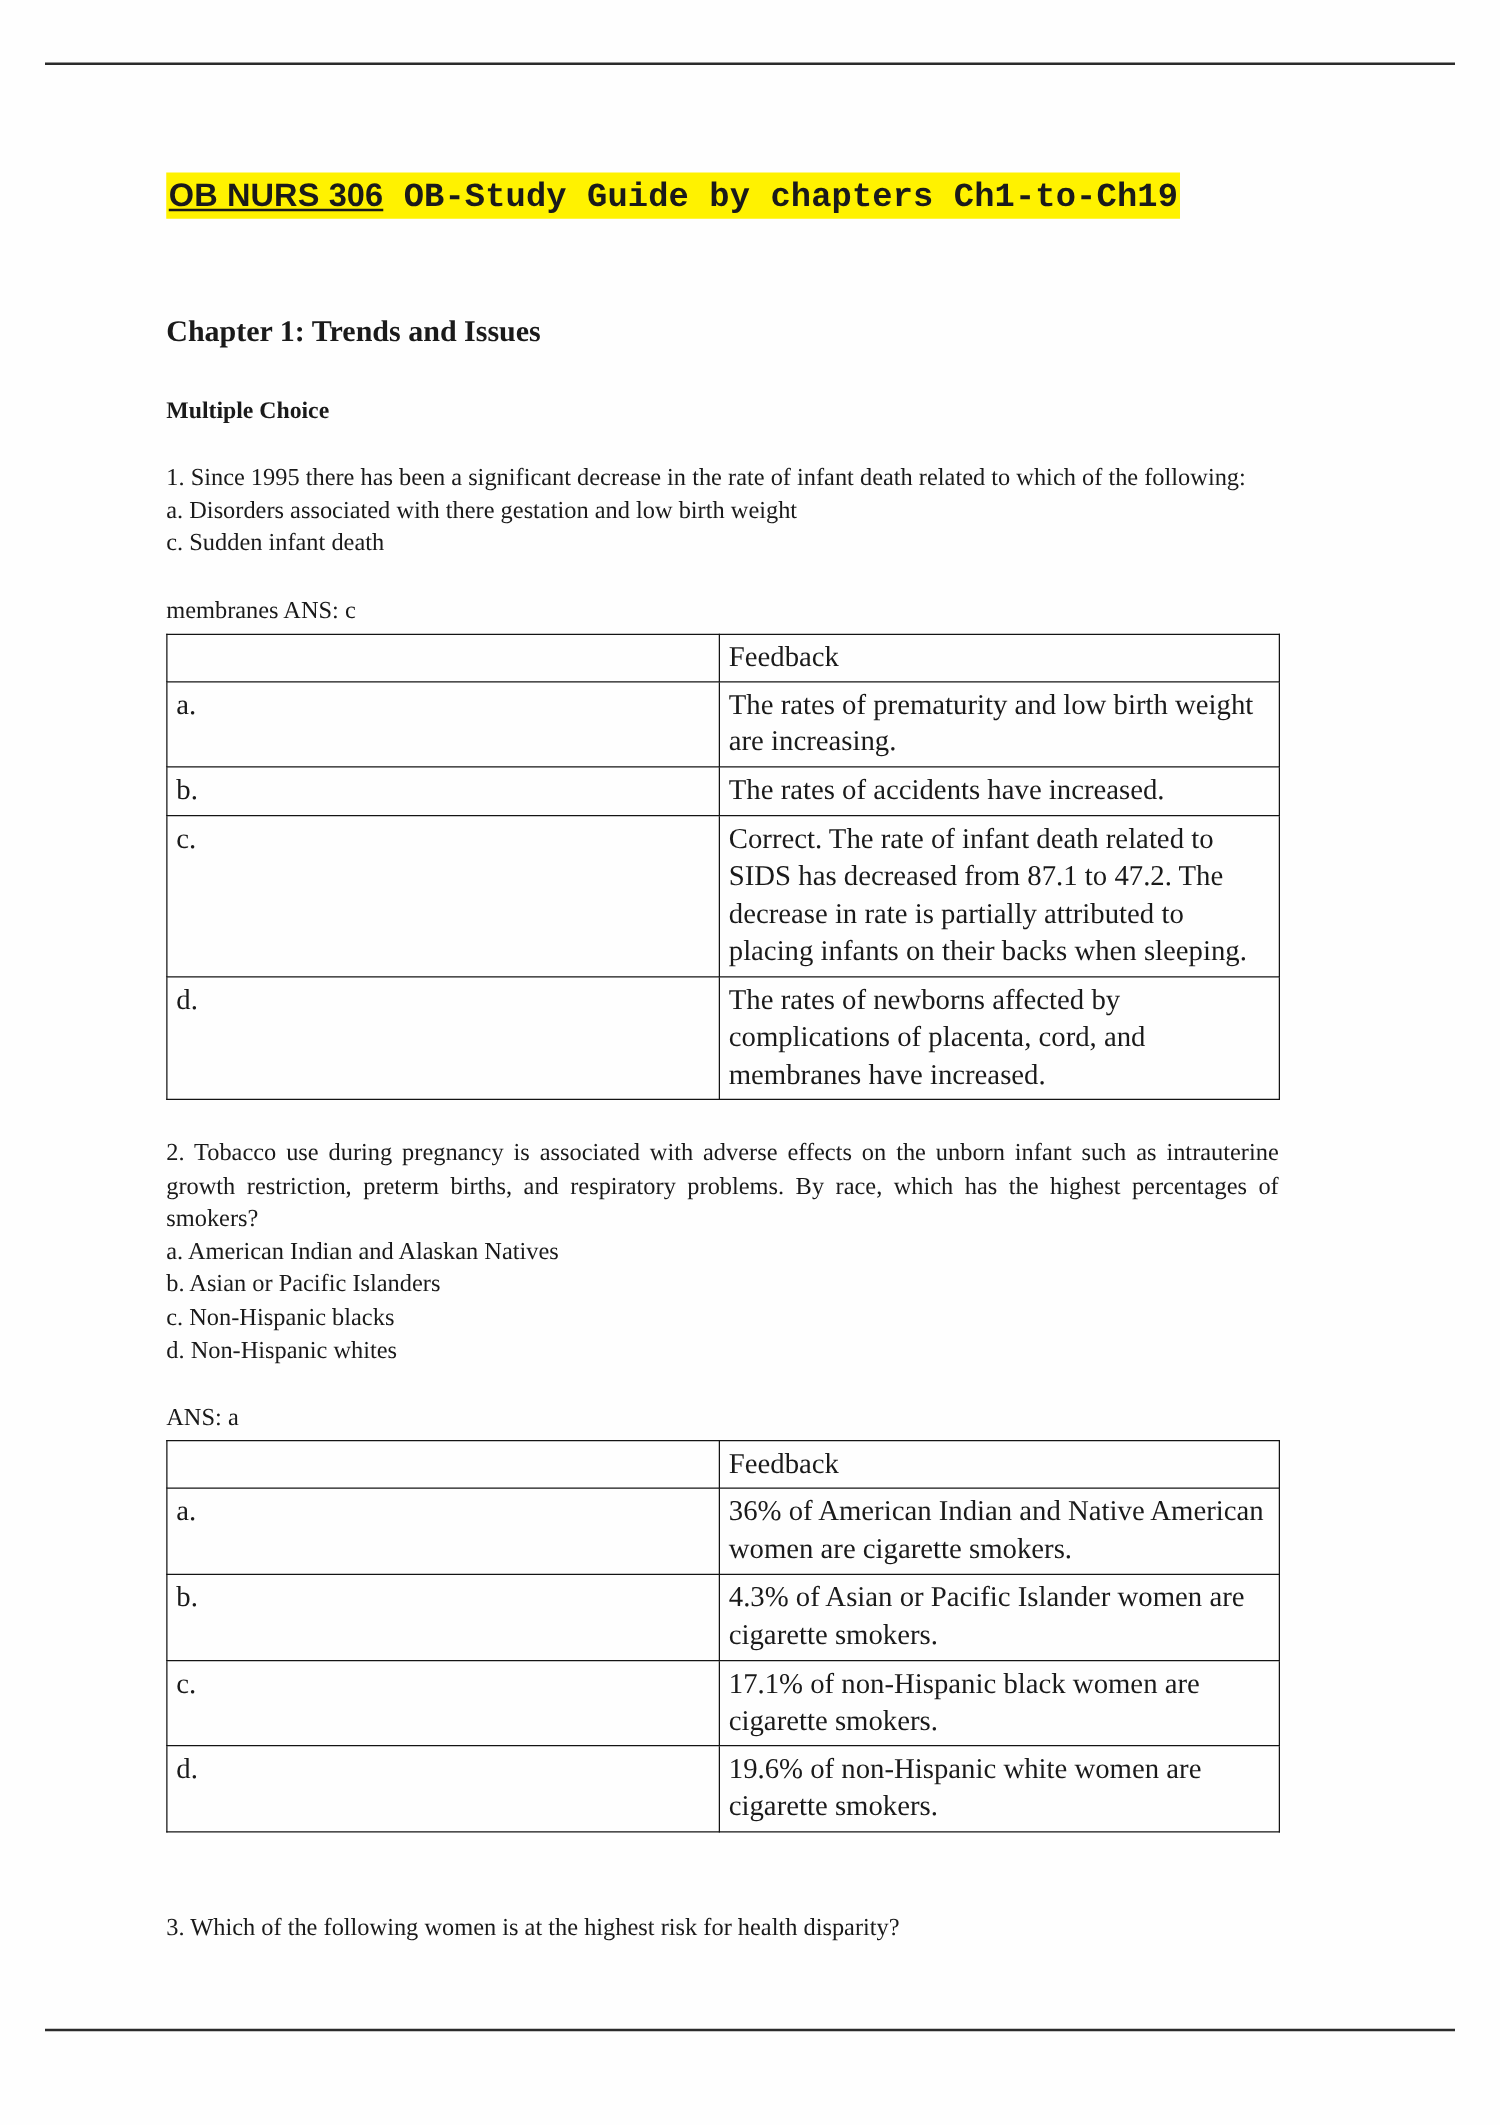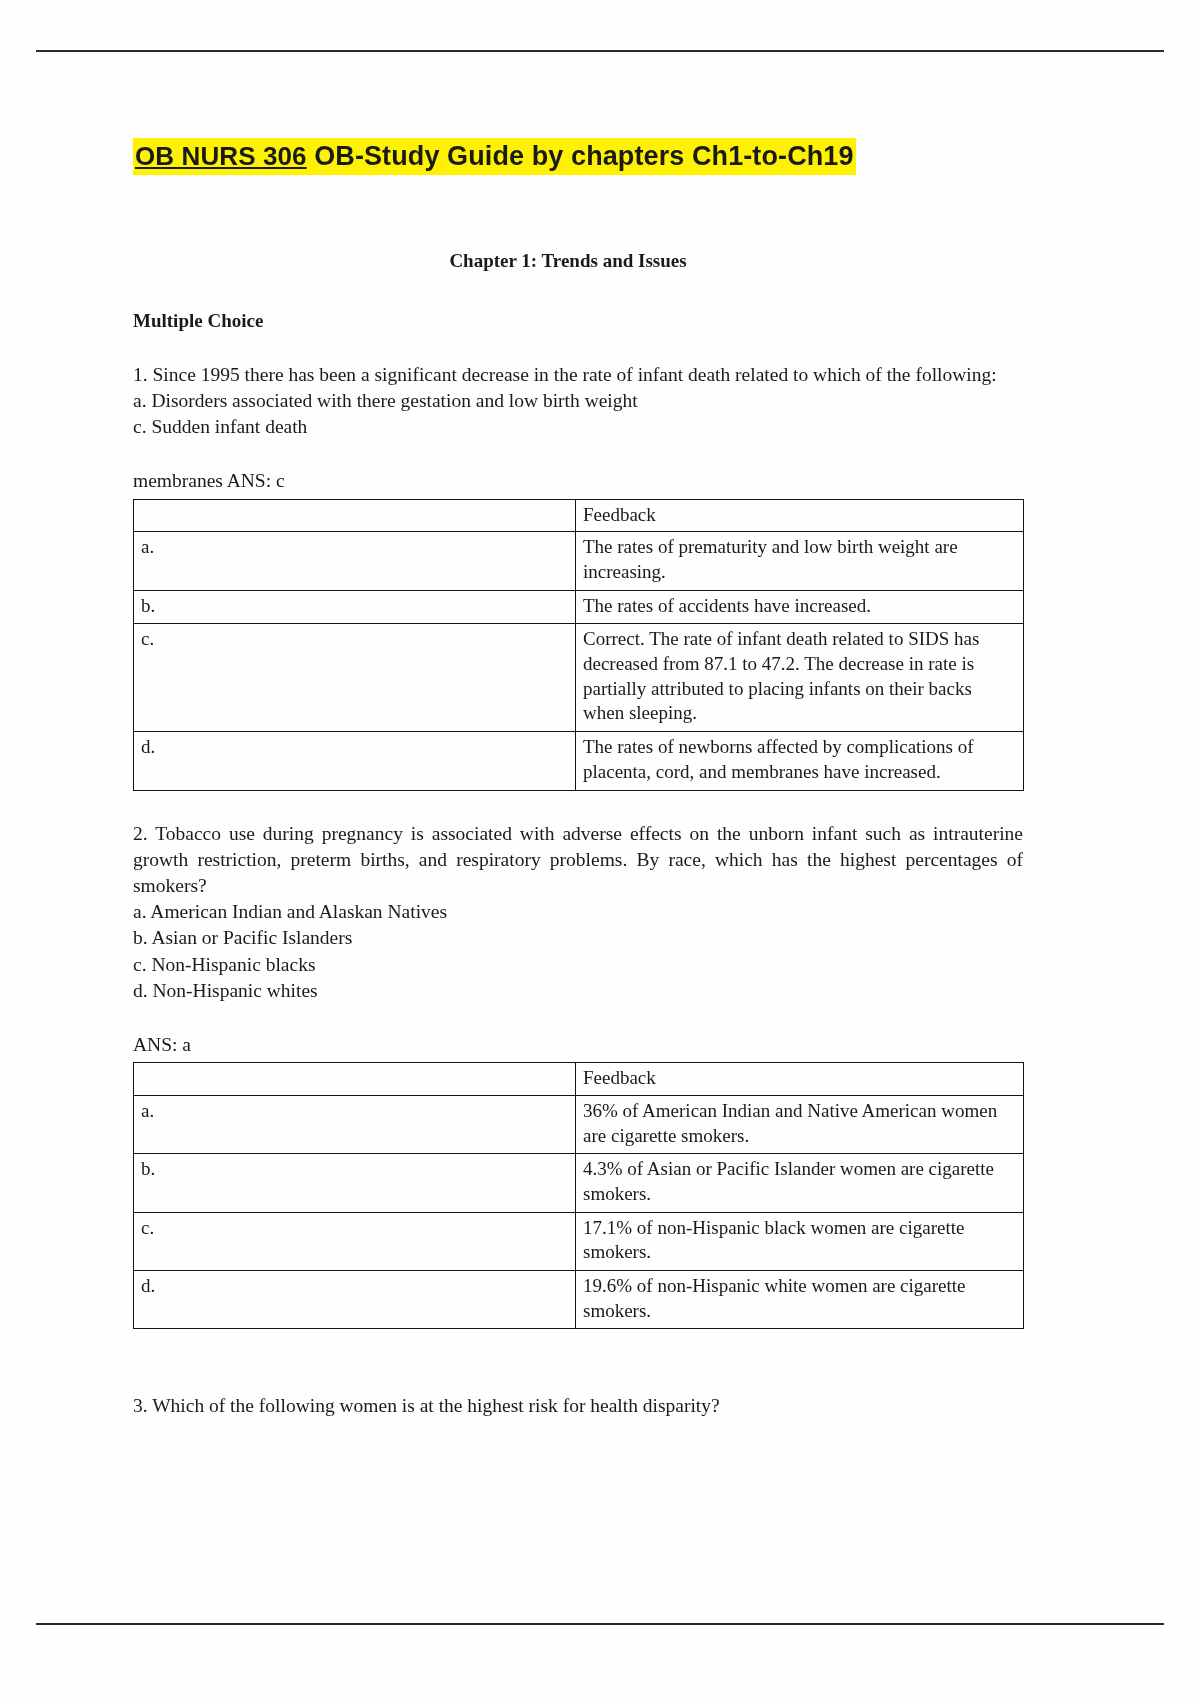--- a/index.html
+++ b/index.html
@@ -58,28 +58,27 @@
     padding: 3px 2px 4px 2px;
   }
   .title-code {
     font-family: "Liberation Sans", "DejaVu Sans", sans-serif;
     font-weight: bold;
     text-decoration: underline;
     text-underline-offset: 2px;
     font-size: 26px;
   }
   .title-rest {
-    font-family: Liberation Sans, sans-serif;
+    font-family: Liberation Mono, monospace;
     font-weight: bold;
   }
 
   
   .chapter-heading {
-    text-align: center;
-    font-size: 19px;
+    font-size: 24px;
     font-weight: bold;
     margin: 76px 0 0 0;
     padding-right: 20px;
   }
   .section-heading {
     font-size: 19px;
     font-weight: bold;
     margin: 38px 0 0 0;
   }
 
@@ -101,21 +100,21 @@
     font-size: 19.5px;
     margin: 28px 0 4px 0;
   }
 
   
   table.feedback {
     border-collapse: collapse;
     width: 890px;
     margin: 3px 0 0 0;
     table-layout: fixed;
-    font-size: 19px;
+    font-size: 23px;
     line-height: 1.3;
   }
   table.feedback td {
     border: 1.6px solid #141414;
     vertical-align: top;
     padding: 3px 7px 5px 7px;
   }
   table.feedback td.col-letter { width: 442px; }
   table.feedback td.col-feedback { width: 448px; }
   table.feedback tr.head td { padding-bottom: 4px; }

